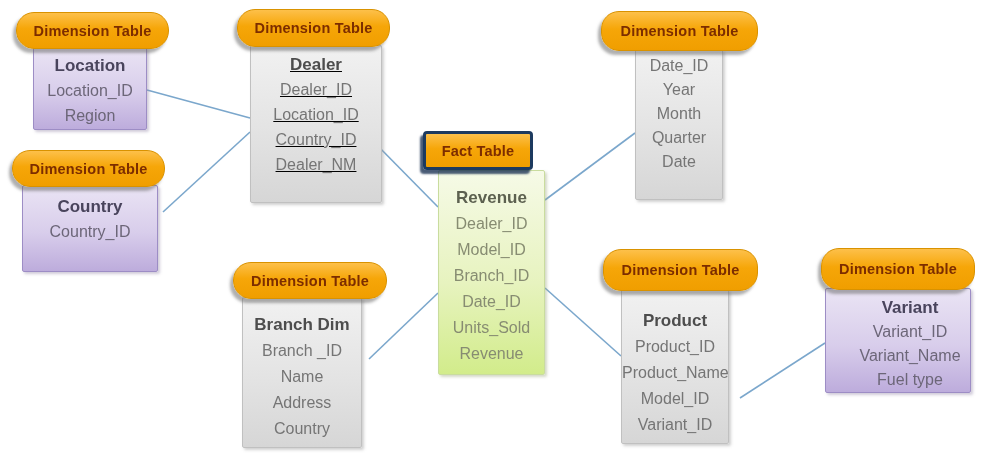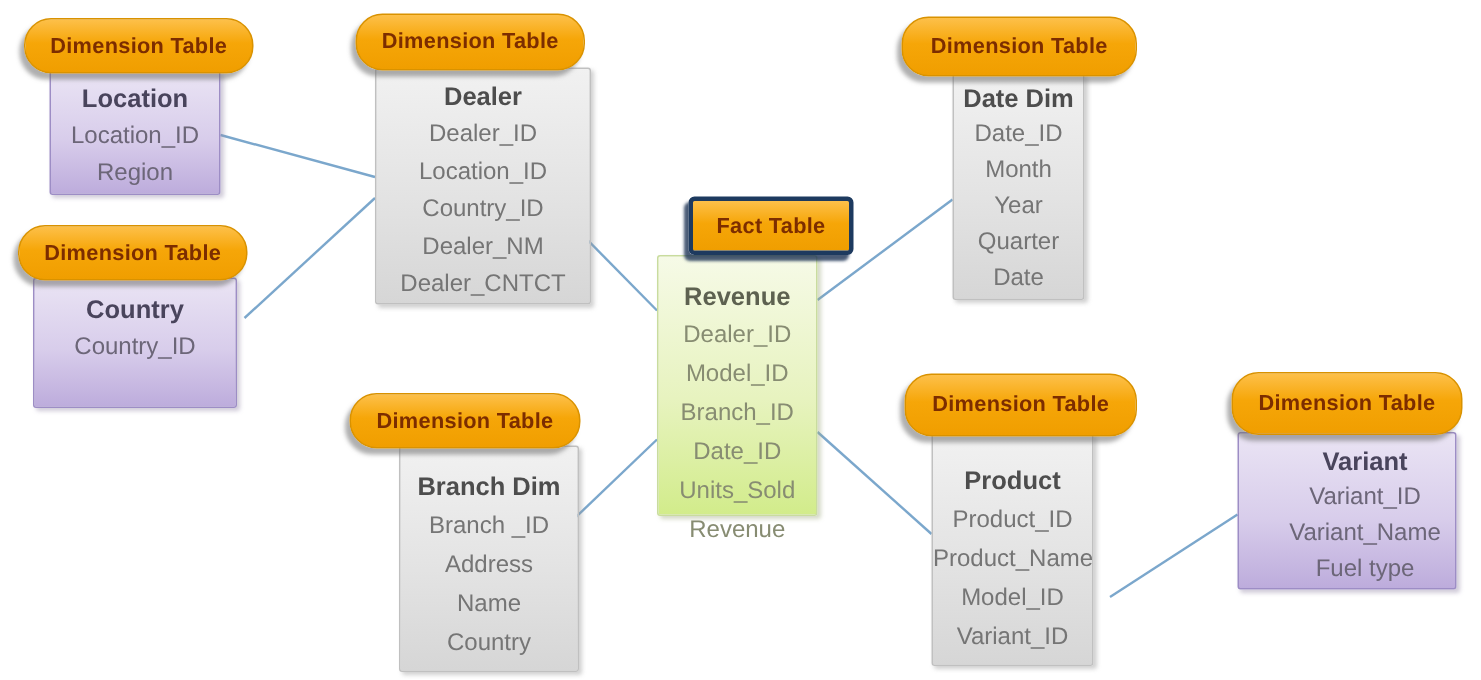--- a/index.html
+++ b/index.html
@@ -84,56 +84,54 @@
     <div class="field">Region</div>
   </div>
 
   <div class="tag" style="left:12px;top:150px;width:151px;height:35px;">Dimension Table</div>
   <div class="tbl purple lh25" style="left:22px;top:185px;width:136px;height:87px;padding-top:8px;">
     <div class="title">Country</div>
     <div class="field">Country_ID</div>
   </div>
 
   <div class="tag" style="left:237px;top:9px;width:151px;height:36px;">Dimension Table</div>
-  <div class="tbl gray lh25" style="left:250px;top:45px;width:144px;height:158px;padding-top:6px;">
+  <div class="tbl gray lh25" style="left:250px;top:45px;width:132px;height:158px;padding-top:6px;text-decoration:underline;">
     <div class="title">Dealer</div>
     <div class="field">Dealer_ID</div>
     <div class="field">Location_ID</div>
     <div class="field">Country_ID</div>
     <div class="field">Dealer_NM</div>
-    <div class="field">Dealer_CNTCT</div>
   </div>
 
-  <div class="tag fact" style="left:459px;top:131px;width:104px;height:33px;">Fact Table</div>
-  <div class="tbl green lh26" style="left:438px;top:170px;width:107px;height:174px;padding-top:14px;">
+  <div class="tag fact" style="left:423px;top:131px;width:104px;height:33px;">Fact Table</div>
+  <div class="tbl green lh26" style="left:438px;top:170px;width:107px;height:205px;padding-top:14px;">
     <div class="title">Revenue</div>
     <div class="field">Dealer_ID</div>
     <div class="field">Model_ID</div>
     <div class="field">Branch_ID</div>
     <div class="field">Date_ID</div>
     <div class="field">Units_Sold</div>
     <div class="field">Revenue</div>
   </div>
 
   <div class="tag" style="left:601px;top:11px;width:155px;height:38px;">Dimension Table</div>
   <div class="tbl gray lh24" style="left:635px;top:49px;width:88px;height:151px;padding-top:4px;">
-    <div class="title">Date Dim</div>
     <div class="field">Date_ID</div>
+    <div class="field">Year</div>
     <div class="field">Month</div>
-    <div class="field">Year</div>
     <div class="field">Quarter</div>
     <div class="field">Date</div>
   </div>
 
   <div class="tag" style="left:233px;top:262px;width:152px;height:35px;">Dimension Table</div>
-  <div class="tbl gray lh26" style="left:266px;top:297px;width:120px;height:151px;padding-top:14px;">
+  <div class="tbl gray lh26" style="left:242px;top:297px;width:120px;height:151px;padding-top:14px;">
     <div class="title">Branch Dim</div>
     <div class="field">Branch _ID</div>
+    <div class="field">Name</div>
     <div class="field">Address</div>
-    <div class="field">Name</div>
     <div class="field">Country</div>
   </div>
 
   <div class="tag" style="left:603px;top:249px;width:153px;height:40px;">Dimension Table</div>
   <div class="tbl gray lh26" style="left:621px;top:289px;width:108px;height:155px;padding-top:18px;">
     <div class="title">Product</div>
     <div class="field">Product_ID</div>
     <div class="field">Product_Name</div>
     <div class="field">Model_ID</div>
     <div class="field">Variant_ID</div>

